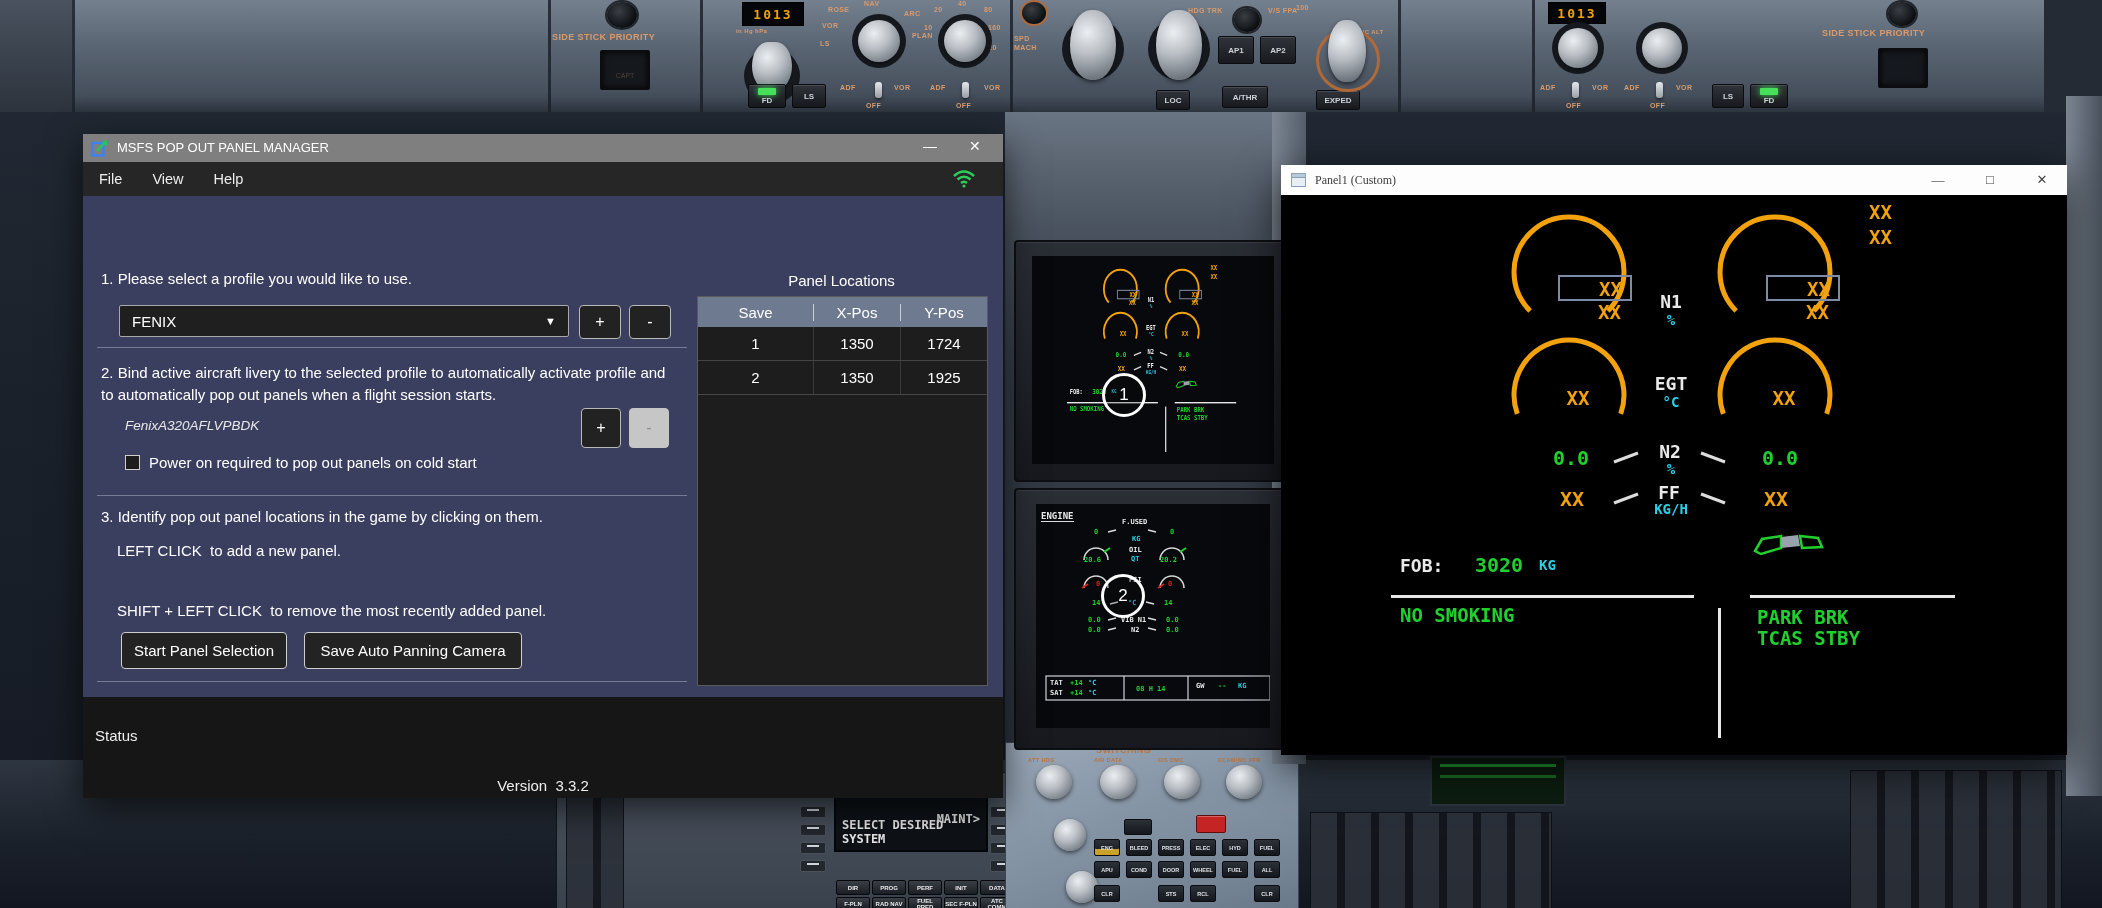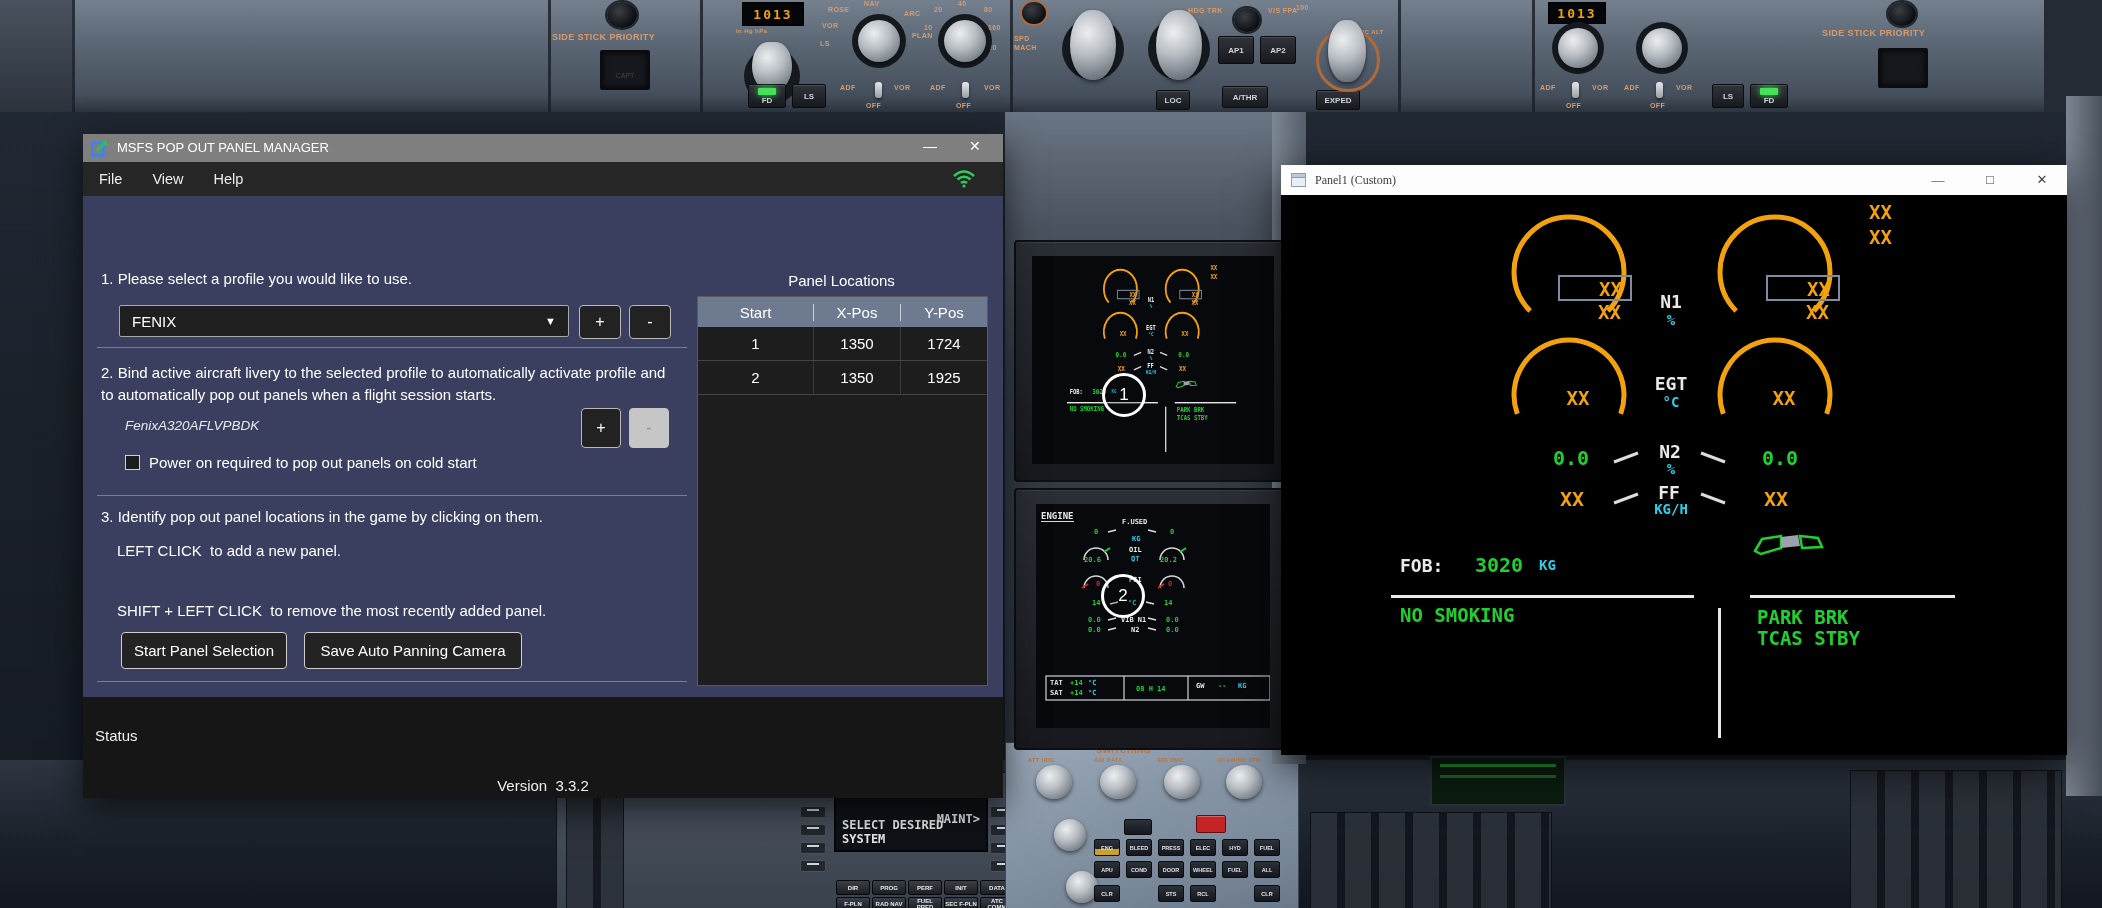--- a/index.html
+++ b/index.html
@@ -497,21 +497,21 @@
       <div class="abs sep" style="left:14px;top:485px;width:590px"></div>
 
       <div class="abs" style="left:18px;top:500px">4. Start the pop out process for selected panels.</div>
       <div class="abs cmd-btn" style="left:35px;top:528px;width:131px;height:33px">
           <span>Start Pop Out</span>
         </div>
 
       <div class="abs" style="left:614px;top:76px;width:289px;text-align:center">Panel Locations</div>
       <div class="abs" id="ptable" style="left:614px;top:100px;width:289px;height:388px">
         <div class="phead">
-          <div class="pc1">Start</div>
+          <div class="pc1">Save</div>
           <div class="pc2">X-Pos</div>
           <div class="pc3">Y-Pos</div>
         </div>
         <div class="prow">
           <div class="pc1">1</div>
           <div class="pc2">1350</div>
           <div class="pc3">1724</div>
         </div>
         <div class="prow">
           <div class="pc1">2</div>

